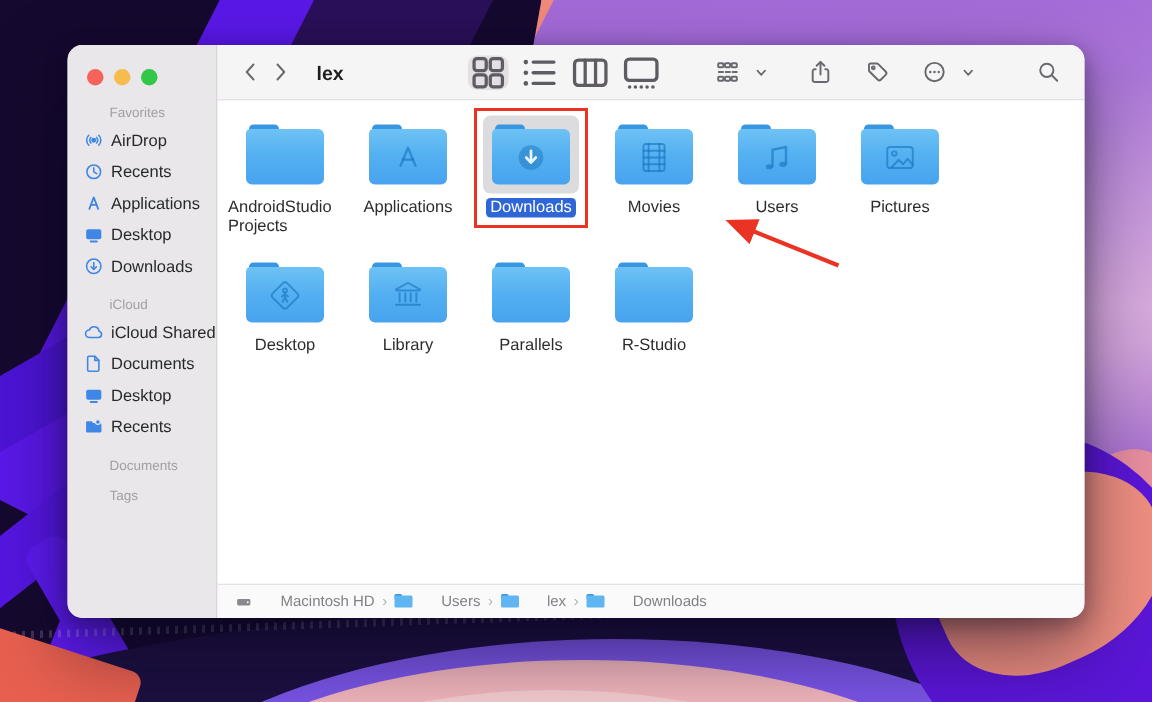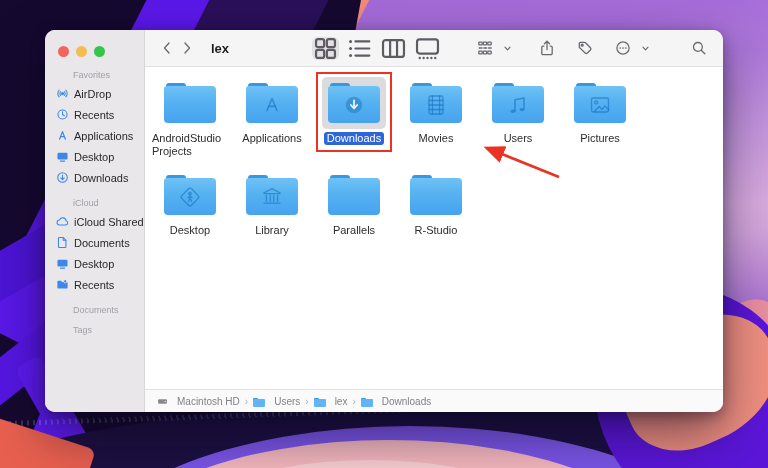--- a/index.html
+++ b/index.html
@@ -82,21 +82,21 @@
   .glyph svg{width:100%;height:100%;}
   .tile-label{margin-top:3px;font-size:11px;line-height:1.22;color:#2c2c2e;text-align:left;
     max-width:80px;overflow-wrap:anywhere;border-radius:3px;padding:0 3px;}
   .tile.selected .tile-label{background:#2f66d6;color:#fff;overflow-wrap:normal;}
   .tile.annotated::after{content:"";position:absolute;left:3px;right:3px;top:-5px;bottom:13px;
     border:2.5px solid var(--annot, #ea3323);pointer-events:none;}
   .annot-arrow{position:absolute;left:328px;top:74px;width:92px;height:40px;pointer-events:none;}
 
   .pathbar{height:22px;flex:0 0 22px;border-top:1px solid #e4e2e4;background:#fbfafb;
     display:flex;align-items:center;padding-left:12px;font-size:10px;color:#828086;gap:4px;}
-  .pb-item{display:flex;align-items:flex-end;gap:9px;}
+  .pb-item{display:flex;align-items:flex-start;gap:19px;}
   .pb-sep{color:#b2b0b4;font-size:10px;}
   .mini-folder{position:relative;width:12px;height:9px;display:inline-block;}
   .mini-folder::before{content:"";position:absolute;left:0;top:0;width:5px;height:3px;background:#3897e0;border-radius:1px 1px 0 0;}
   .mini-folder::after{content:"";position:absolute;left:0;top:1px;width:12px;height:8px;background:#5fb6f2;border-radius:1px;}
   .pb-ic{width:11px;height:11px;color:#8a888e;display:flex;}
   .pb-ic svg{width:100%;height:100%;}
 </style>
 </head>
 <body>
 

